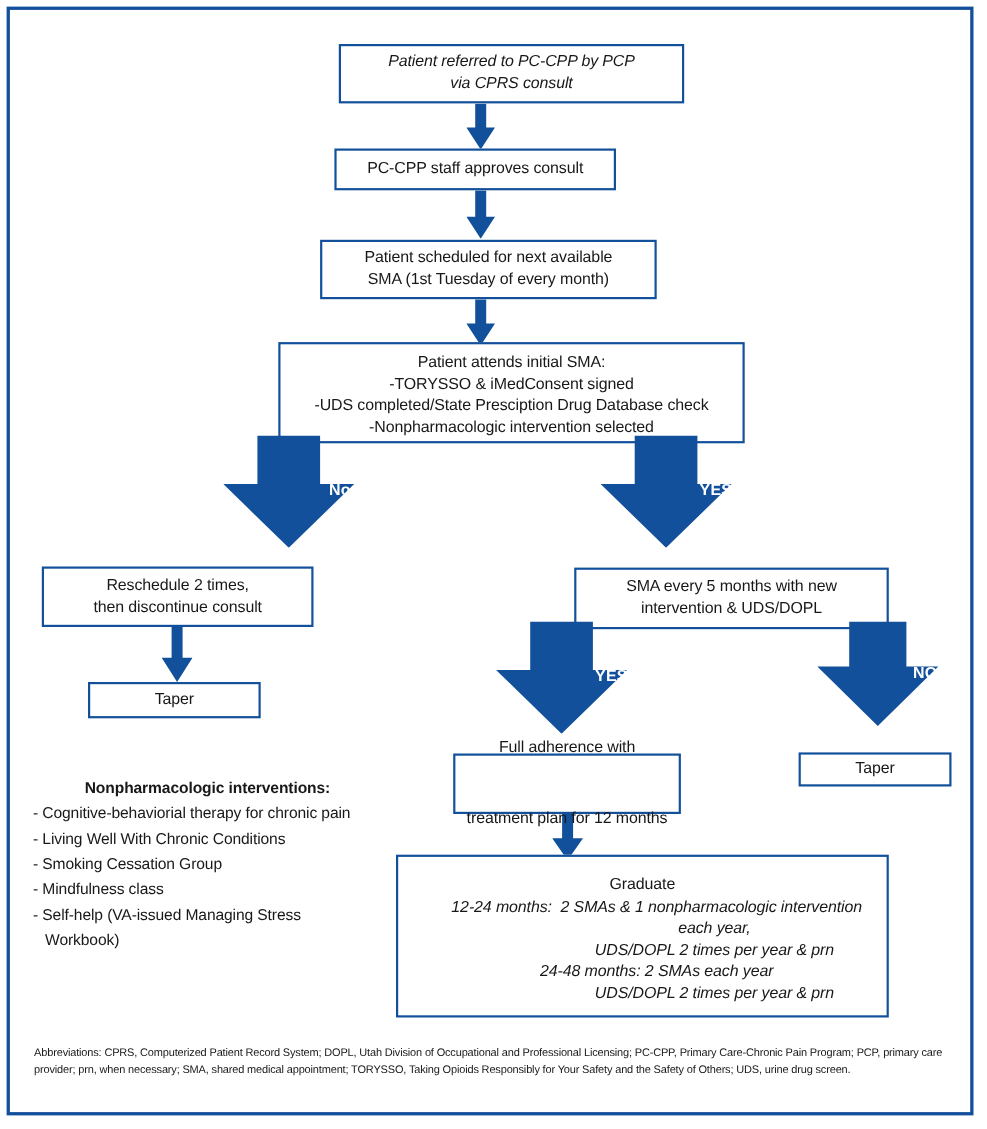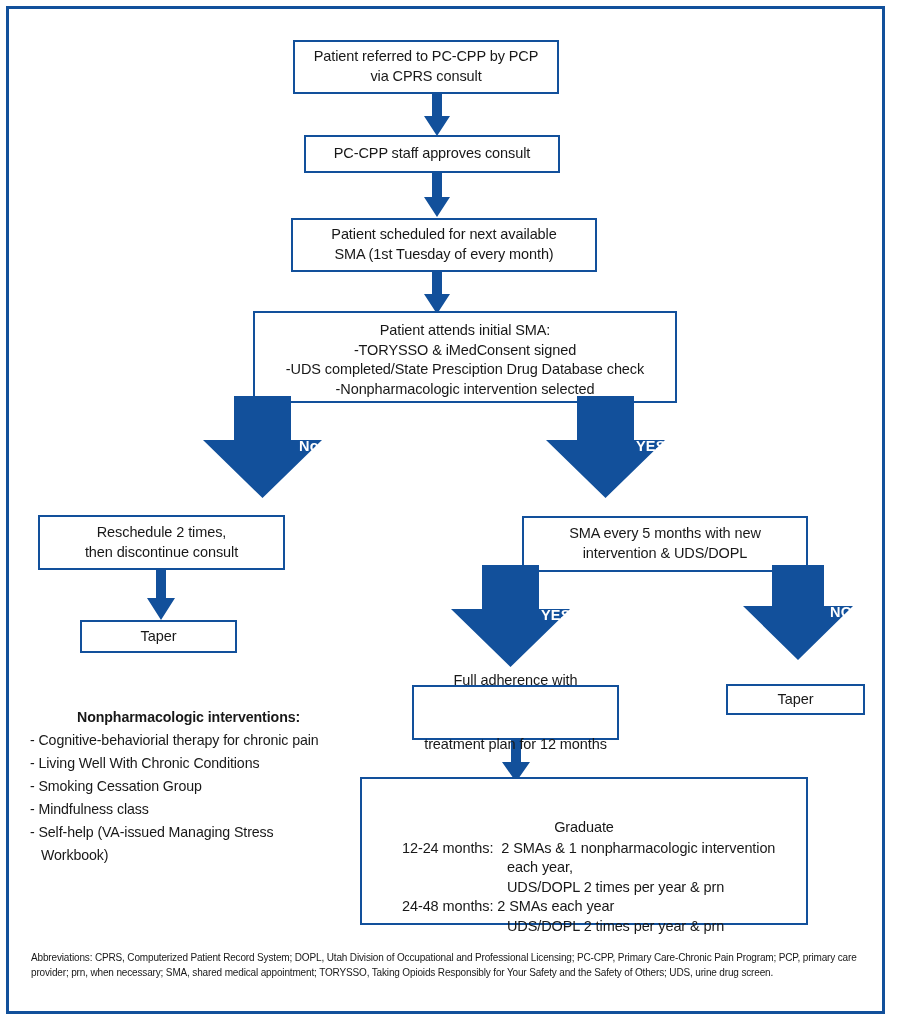--- a/index.html
+++ b/index.html
@@ -94,26 +94,27 @@
   }
   #interventions .iv-item .cont { display: block; padding-left: 11px; }
 
   
   .grad-body {
     width: 100%;
     padding: 0 14px;
     box-sizing: border-box;
     text-align: center;
   }
-  .grad-head { display: block; margin-bottom: 1px; margin-top: 23px; }
+  .grad-head { display: block; margin-bottom: 1px; }
   .grad-row {
     display: block;
-    text-align: left;
+    text-align: center;
     padding-left: 26px;
     white-space: pre;
+    font-style: italic;
   }
   .grad-row .ind { display: block; padding-left: 105px; }
 
   
   #abbrev {
     position: absolute;
     left: 31px;
     top: 950px;
     width: 832px;
     font-size: 10px;
@@ -123,21 +124,21 @@
     z-index: 3;
   }
 </style>
 </head>
 <body>
 
 <div id="figure">
 
   <div id="frame" style="border-color: rgb(18, 80, 155);"></div>
 
-  <div class="node" style="left: 293px; top: 40px; width: 266px; height: 54px; border-color: rgb(18, 80, 155);">
+  <div class="node" style="left: 308px; top: 40px; width: 314px; height: 54px; border-color: rgb(18, 80, 155); font-style: italic;">
     <span class="line">Patient referred to PC-CPP by PCP</span>
     <span class="line">via CPRS consult</span>
   </div>
 
   <div class="arrow" style="left:424px; top:94px;">
     <svg width="26" height="42" viewBox="0 0 26 42">
       <polygon points="8,0 18,0 18,22 26,22 13,42 0,22 8,22" fill="#12509B"></polygon>
     </svg>
   </div>
 

